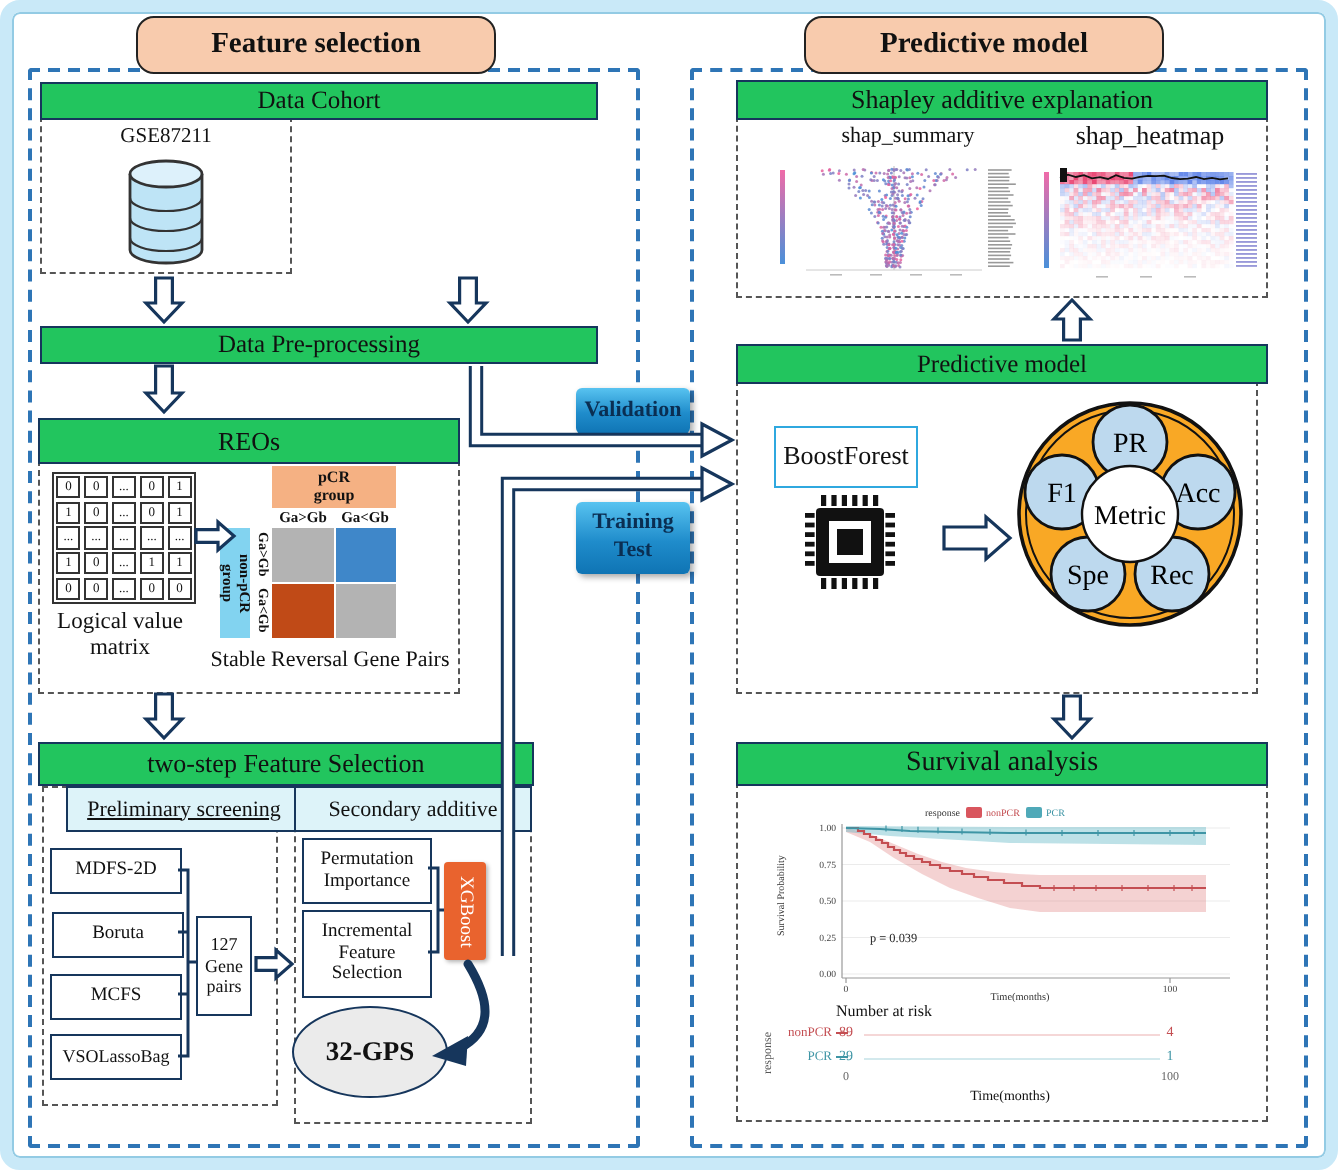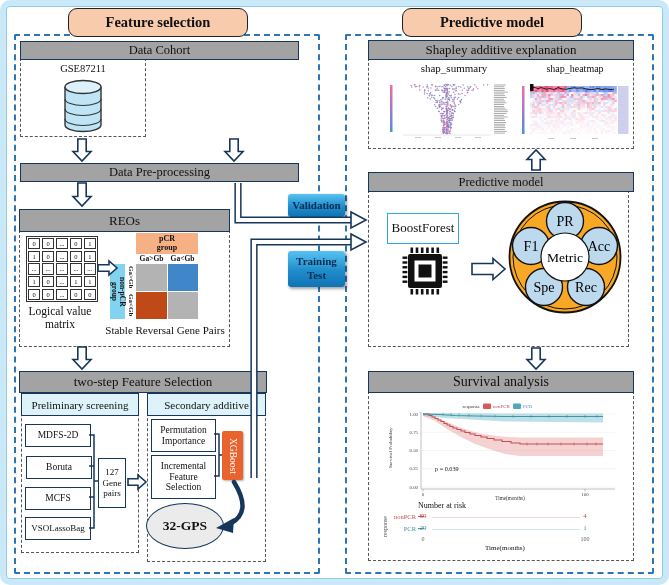--- a/index.html
+++ b/index.html
@@ -4,21 +4,21 @@
 <style>
   html,body{margin:0;padding:0;background:#fff;}
   #stage{position:relative;width:669px;height:585px;background:#fff;overflow:hidden;
          font-family:"Liberation Serif","DejaVu Serif",serif;color:#111;}
   .abs{position:absolute;}
   .frame{position:absolute;inset:0;border:6px solid #C9E9F8;border-radius:10px;
          box-shadow:inset 0 0 0 1px #93CBE4;pointer-events:none;}
   .panel{position:absolute;border:2px dashed #2E75B6;border-radius:2px;}
   .titlebox{position:absolute;background:#F8CBAD;border:1.6px solid #222;border-radius:9px;
             display:flex;align-items:center;justify-content:center;font-weight:bold;font-size:14.5px;z-index:6;}
-  .bar{position:absolute;background:#a3a3a3;border:1.2px solid #16365C;
+  .bar{position:absolute;background:#22c55e;border:1.2px solid #16365C;
        display:flex;align-items:center;justify-content:center;font-size:12.5px;z-index:2;}
   .dashdot{position:absolute;border:1.4px dashed #555;}
   .wbox{position:absolute;background:#fff;border:1.2px solid #16365C;
         display:flex;align-items:center;justify-content:center;text-align:center;line-height:1.15;}
   .label{position:absolute;display:flex;align-items:center;justify-content:center;text-align:center;line-height:1.1;font-family:Liberation Serif, serif;}
   .pre{white-space:pre-line;}
   .vrl{writing-mode:vertical-rl;}
   .vbt{writing-mode:vertical-rl;transform:rotate(180deg);}
   .cyanhdr{position:absolute;background:#DDF3F9;border:1.2px solid #16365C;
            display:flex;align-items:center;justify-content:center;font-size:11px;z-index:2;}
@@ -116,21 +116,21 @@
   <div class="quad" style="left:167.5px;top:264px;width:30.5px;height:27px;background:#3F87C9;"></div>
   <div class="quad" style="left:136px;top:291.5px;width:31px;height:27.5px;background:#C04A17;"></div>
   <div class="quad" style="left:167.5px;top:291.5px;width:30.5px;height:27.5px;background:#B3B3B3;"></div>
   <div class="label" style="left:102px;top:322px;width:126px;height:16px;font-size:11px;">Stable Reversal Gene Pairs</div>
 
   <div class="bar" style="left:19px;top:371px;width:246px;height:20px;font-size:13px;">
     <span>two-step Feature Selection</span>
   </div>
   <div class="dashdot" style="left:21px;top:393px;width:116px;height:158px;"></div>
   <div class="dashdot" style="left:147px;top:393px;width:117px;height:167px;"></div>
-  <div class="cyanhdr" style="left:21px;top:393px;width:116px;height:21px;">
+  <div class="cyanhdr" style="left:33px;top:393px;width:116px;height:21px;text-decoration:underline;">
     <span>Preliminary screening</span>
   </div>
   <div class="cyanhdr" style="left:147px;top:393px;width:117px;height:21px;">
     <span>Secondary additive</span>
   </div>
 
   <div class="wbox" style="left:25px;top:424px;width:64px;height:21px;font-size:9.5px;">MDFS-2D</div>
   <div class="wbox" style="left:26px;top:456px;width:64px;height:21px;font-size:9.5px;">Boruta</div>
   <div class="wbox" style="left:25px;top:487px;width:64px;height:21px;font-size:9.5px;">MCFS</div>
   <div class="wbox" style="left:25px;top:517px;width:64px;height:21px;font-size:9px;">VSOLassoBag</div>
@@ -151,21 +151,21 @@
 
   <div class="flowbtn" style="left:288px;top:194px;width:57px;height:23px;">Validation</div>
   <div class="flowbtn pre" style="left:288px;top:251px;width:57px;height:36px;">Training
 Test</div>
 
   <div class="bar" style="left:368px;top:40px;width:264px;height:18px;font-size:13px;">
     <span>Shapley additive explanation</span>
   </div>
   <div class="dashdot" style="left:368px;top:58px;width:264px;height:89px;"></div>
   <div class="label" style="left:398px;top:61px;width:112px;height:15px;font-size:11px;">shap_summary</div>
-  <div class="label" style="left:520px;top:61px;width:110px;height:15px;font-size:10px;">shap_heatmap</div>
+  <div class="label" style="left:520px;top:61px;width:110px;height:15px;font-size:13px;">shap_heatmap</div>
 
   <svg id="shap-summary-plot" class="abs" style="left:385px;top:78px;" width="125" height="64" viewBox="0 0 125 64">
     <defs>
       <linearGradient id="sgrad" x1="0" y1="0" x2="0" y2="1">
         <stop offset="0" stop-color="#F06BA8"></stop>
           <stop offset="1" stop-color="#4A90D9"></stop>
       </linearGradient>
     </defs>
     <rect x="5" y="7" width="2.5" height="47" fill="url(#sgrad)"></rect>
     <line x1="62" y1="5" x2="62" y2="57" stroke="#bbb" stroke-width="0.5"></line>

